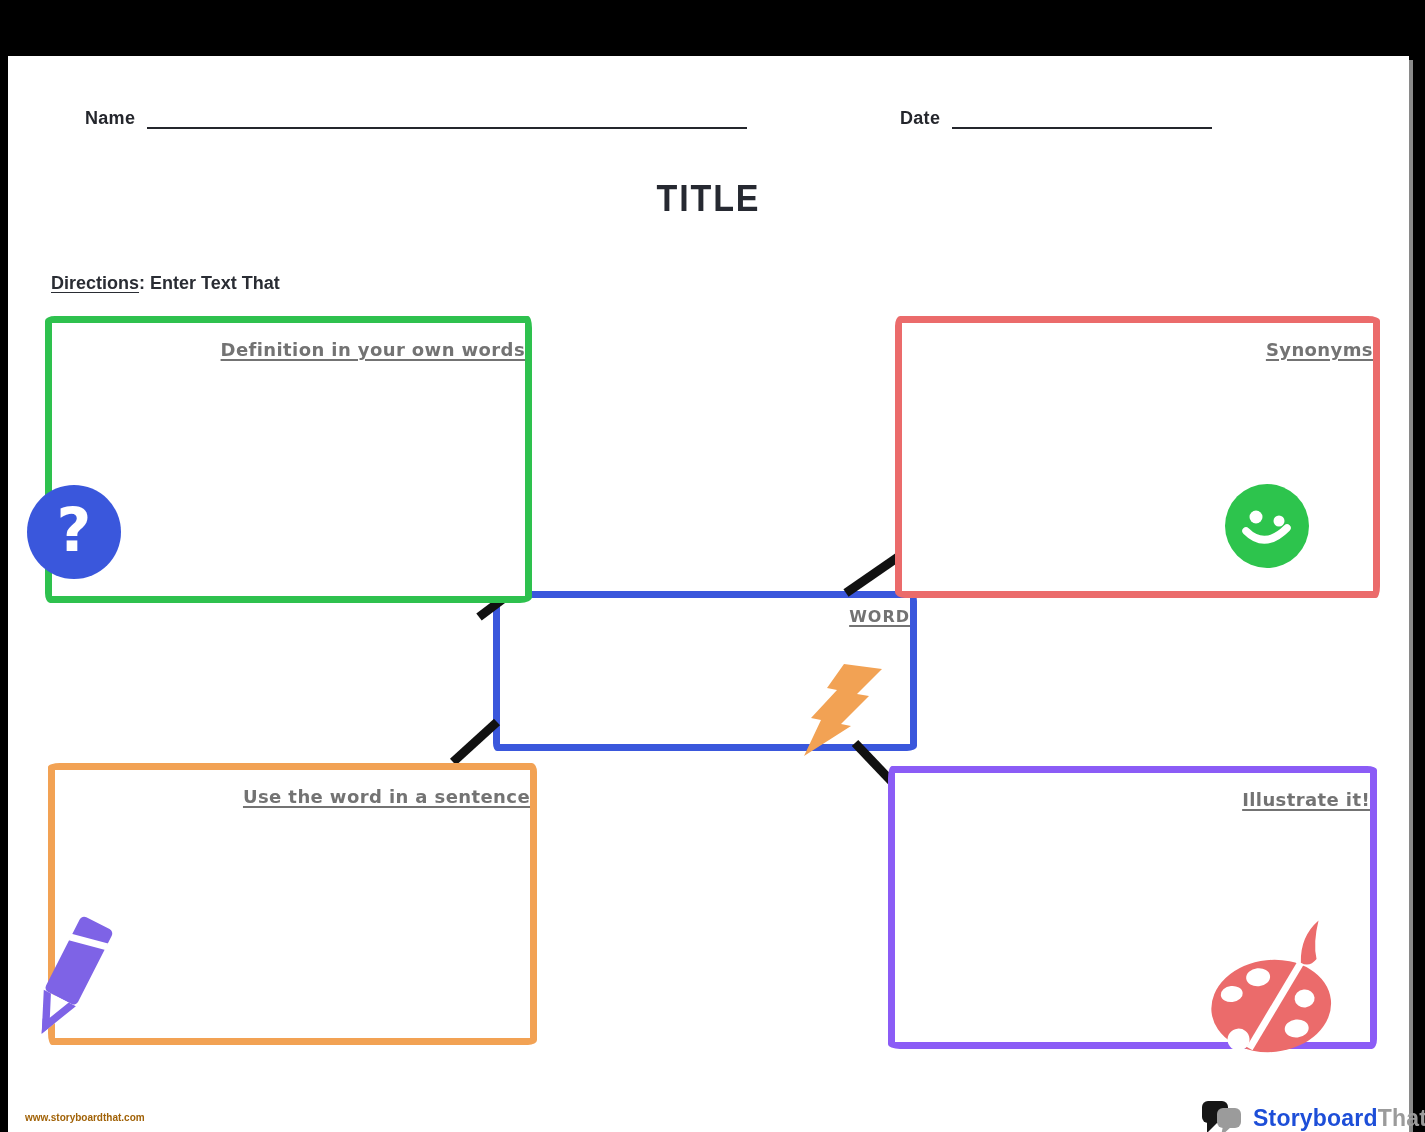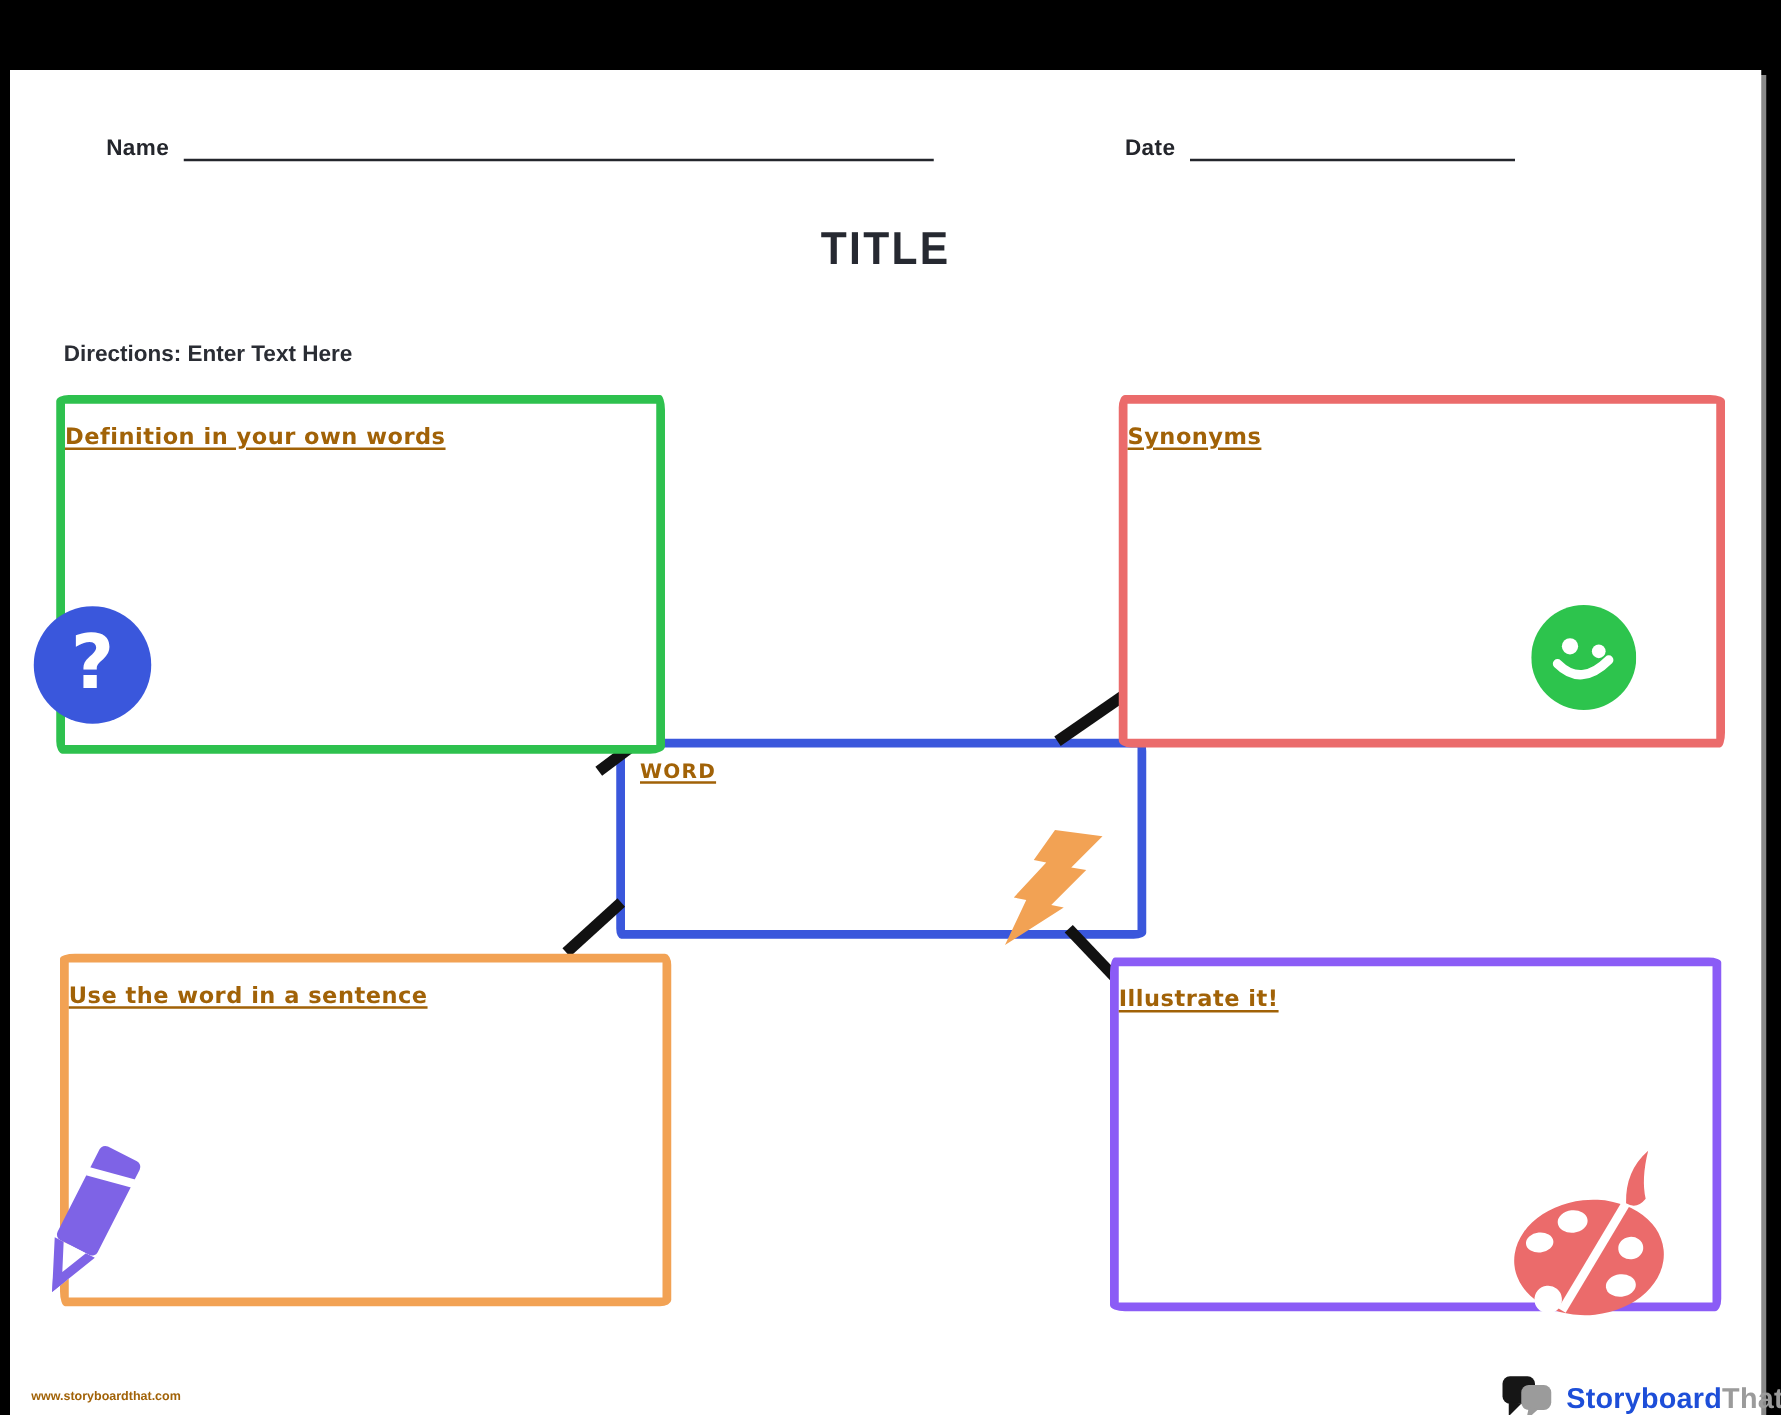--- a/index.html
+++ b/index.html
@@ -19,28 +19,28 @@
   #name-row { left:77px; top:49px; }
   #name-row .fill-line { width:600px; }
   #date-row { left:892px; top:49px; }
   #date-row .fill-line { width:260px; }
   #title {
     position:absolute; top:122px; left:0; width:100%; text-align:center;
     font-size:37px; font-weight:bold; color:#262931; letter-spacing:2px;
     transform:scaleX(.92);
   }
   #directions { position:absolute; left:43px; top:217px; font-size:18px; font-weight:bold; color:#2a2d34; }
-  #directions .dir-label { text-underline-offset:3px; }
+  #directions .dir-label { text-decoration:underline; text-underline-offset:3px; }
   
   #connectors { position:absolute; left:0; top:0; width:1401px; height:1084px; z-index:2; pointer-events:none; }
   
   .gbox { position:absolute; background:#fff; }
   .gbox .box-head {
-    margin-top:16px; text-align:left; font-family:"DejaVu Sans", sans-serif;
-    font-weight:bold; font-size:18px; color:#a16207;
+    margin-top:16px; text-align:right; font-family:"DejaVu Sans", sans-serif;
+    font-weight:bold; font-size:18px; color:#737373;
     text-decoration:underline; text-underline-offset:3px; text-decoration-thickness:2px;
     letter-spacing:.4px;
   }
   #box-word { z-index:1; }
   #box-definition,#box-synonyms,#box-sentence,#box-illustrate { z-index:3; }
   #box-definition {
     left:37px; top:260px; width:487px; height:287px;
     border:7px solid #2EC14E; border-radius:10px 4px 12px 5px / 5px 12px 6px 10px;
   }
   #box-synonyms {
@@ -91,21 +91,21 @@
       <span class="fill-label">Name</span>
       <span class="fill-line"></span>
     </div>
     <div id="date-row" class="fill-row">
       <span class="fill-label">Date</span>
       <span class="fill-line"></span>
     </div>
 
     <div id="title">TITLE</div>
     <div id="directions">
-      <span class="dir-label">Directions</span><span>: Enter Text Here</span>
+      <span class="dir-label">Directions</span><span>: Enter Text That</span>
     </div>
 
     <svg id="connectors">
       <line x1="471" y1="561" x2="499" y2="540" stroke="#111" stroke-width="9"></line>
       <line x1="838" y1="537" x2="893" y2="499" stroke="#111" stroke-width="9"></line>
       <line x1="445" y1="706" x2="489" y2="666" stroke="#111" stroke-width="9"></line>
       <line x1="847" y1="687" x2="885" y2="727" stroke="#111" stroke-width="9"></line>
     </svg>
 
     <div id="box-word" class="gbox">

